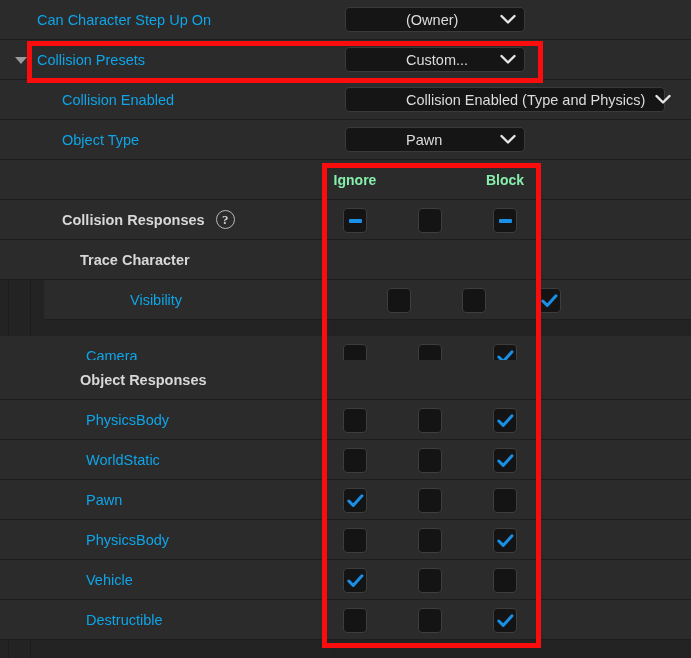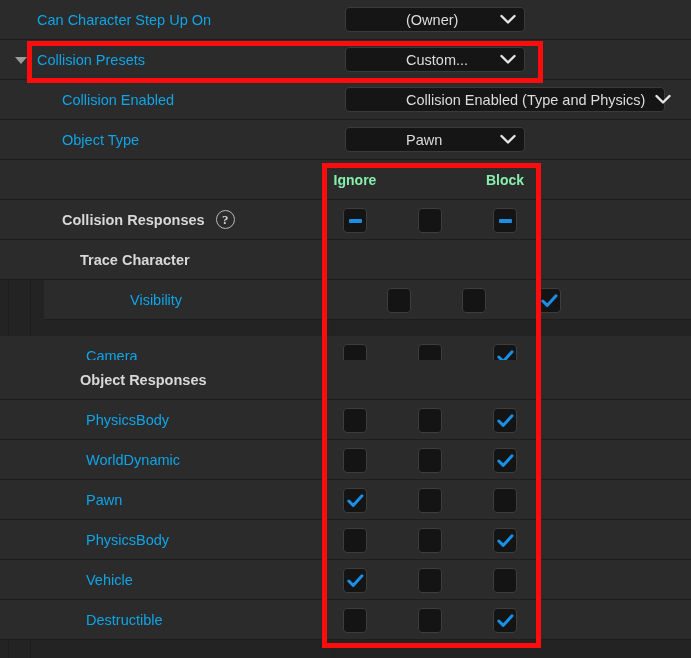--- a/index.html
+++ b/index.html
@@ -213,21 +213,21 @@
         <div class="label " style="left:86px">PhysicsBody</div>
         <div class="cb" style="left:343px;top:8px"></div>
         <div class="cb" style="left:418px;top:8px"></div>
         <div class="cb" style="left:493px;top:8px">
           <svg width="17" height="14" viewBox="0 0 17 14">
             <path d="M1.8 7 L6.2 11.4 L15 1.8" stroke="#1a8fe8" stroke-width="3" fill="none" stroke-linecap="round" stroke-linejoin="round"></path>
           </svg>
         </div>
       </div>
       <div class="row" style="top: 440px; height: 40px;">
-        <div class="label " style="left:86px">WorldDynamic</div>
+        <div class="label " style="left:86px">WorldStatic</div>
         <div class="cb" style="left:343px;top:8px"></div>
         <div class="cb" style="left:418px;top:8px"></div>
         <div class="cb" style="left:493px;top:8px">
           <svg width="17" height="14" viewBox="0 0 17 14">
             <path d="M1.8 7 L6.2 11.4 L15 1.8" stroke="#1a8fe8" stroke-width="3" fill="none" stroke-linecap="round" stroke-linejoin="round"></path>
           </svg>
         </div>
       </div>
       <div class="row" style="top: 480px; height: 40px;">
         <div class="label " style="left:86px">Pawn</div>

